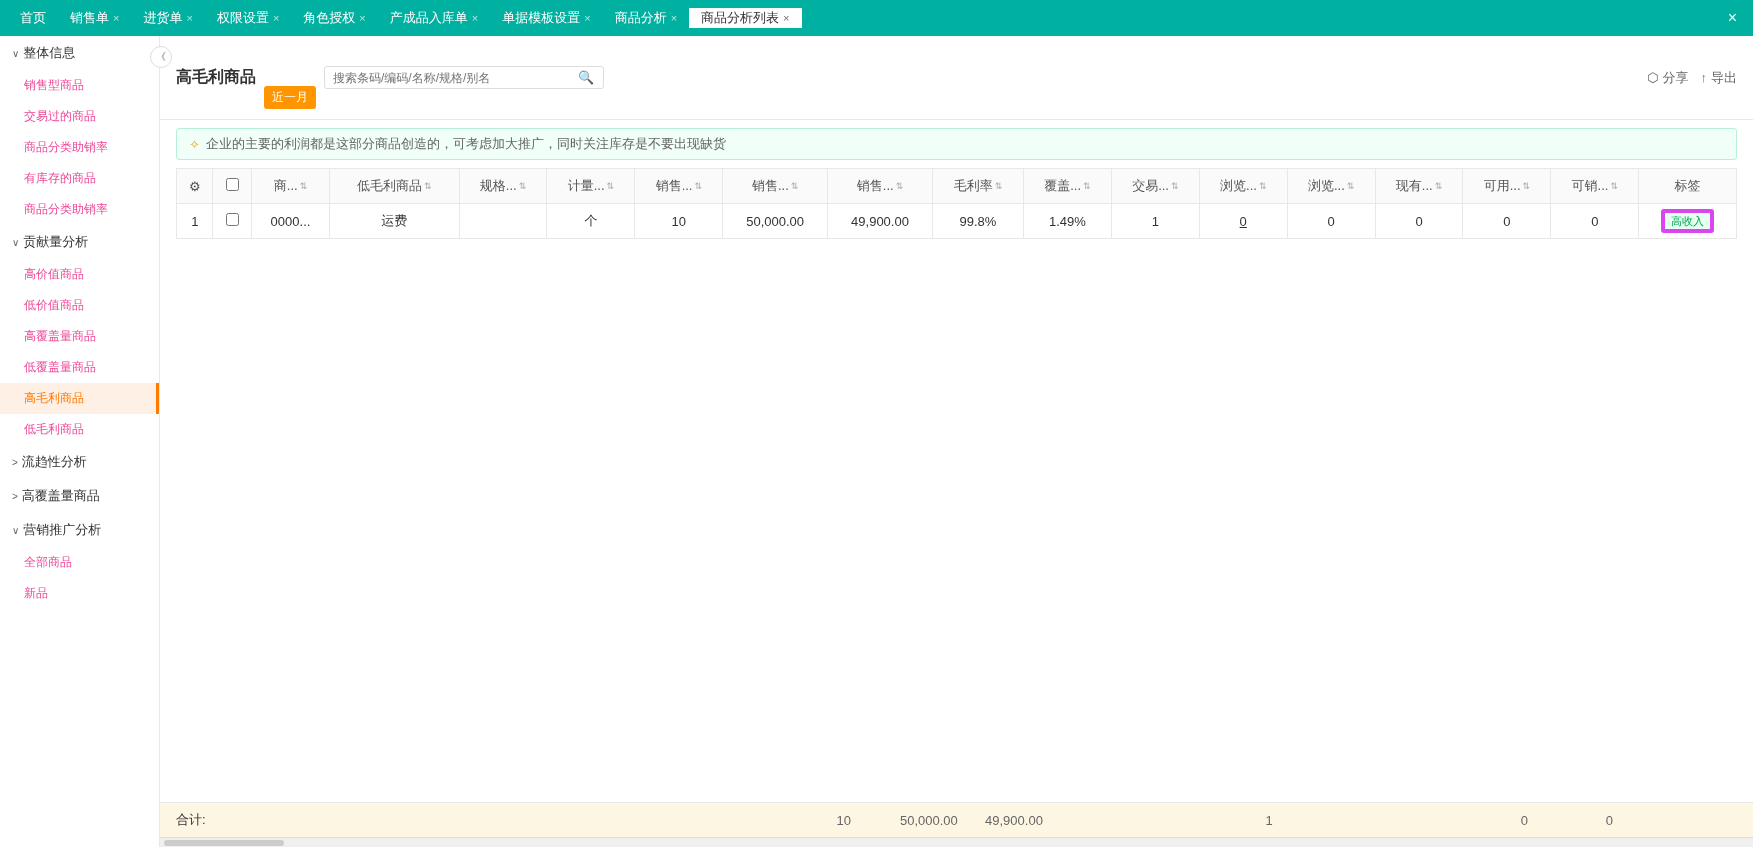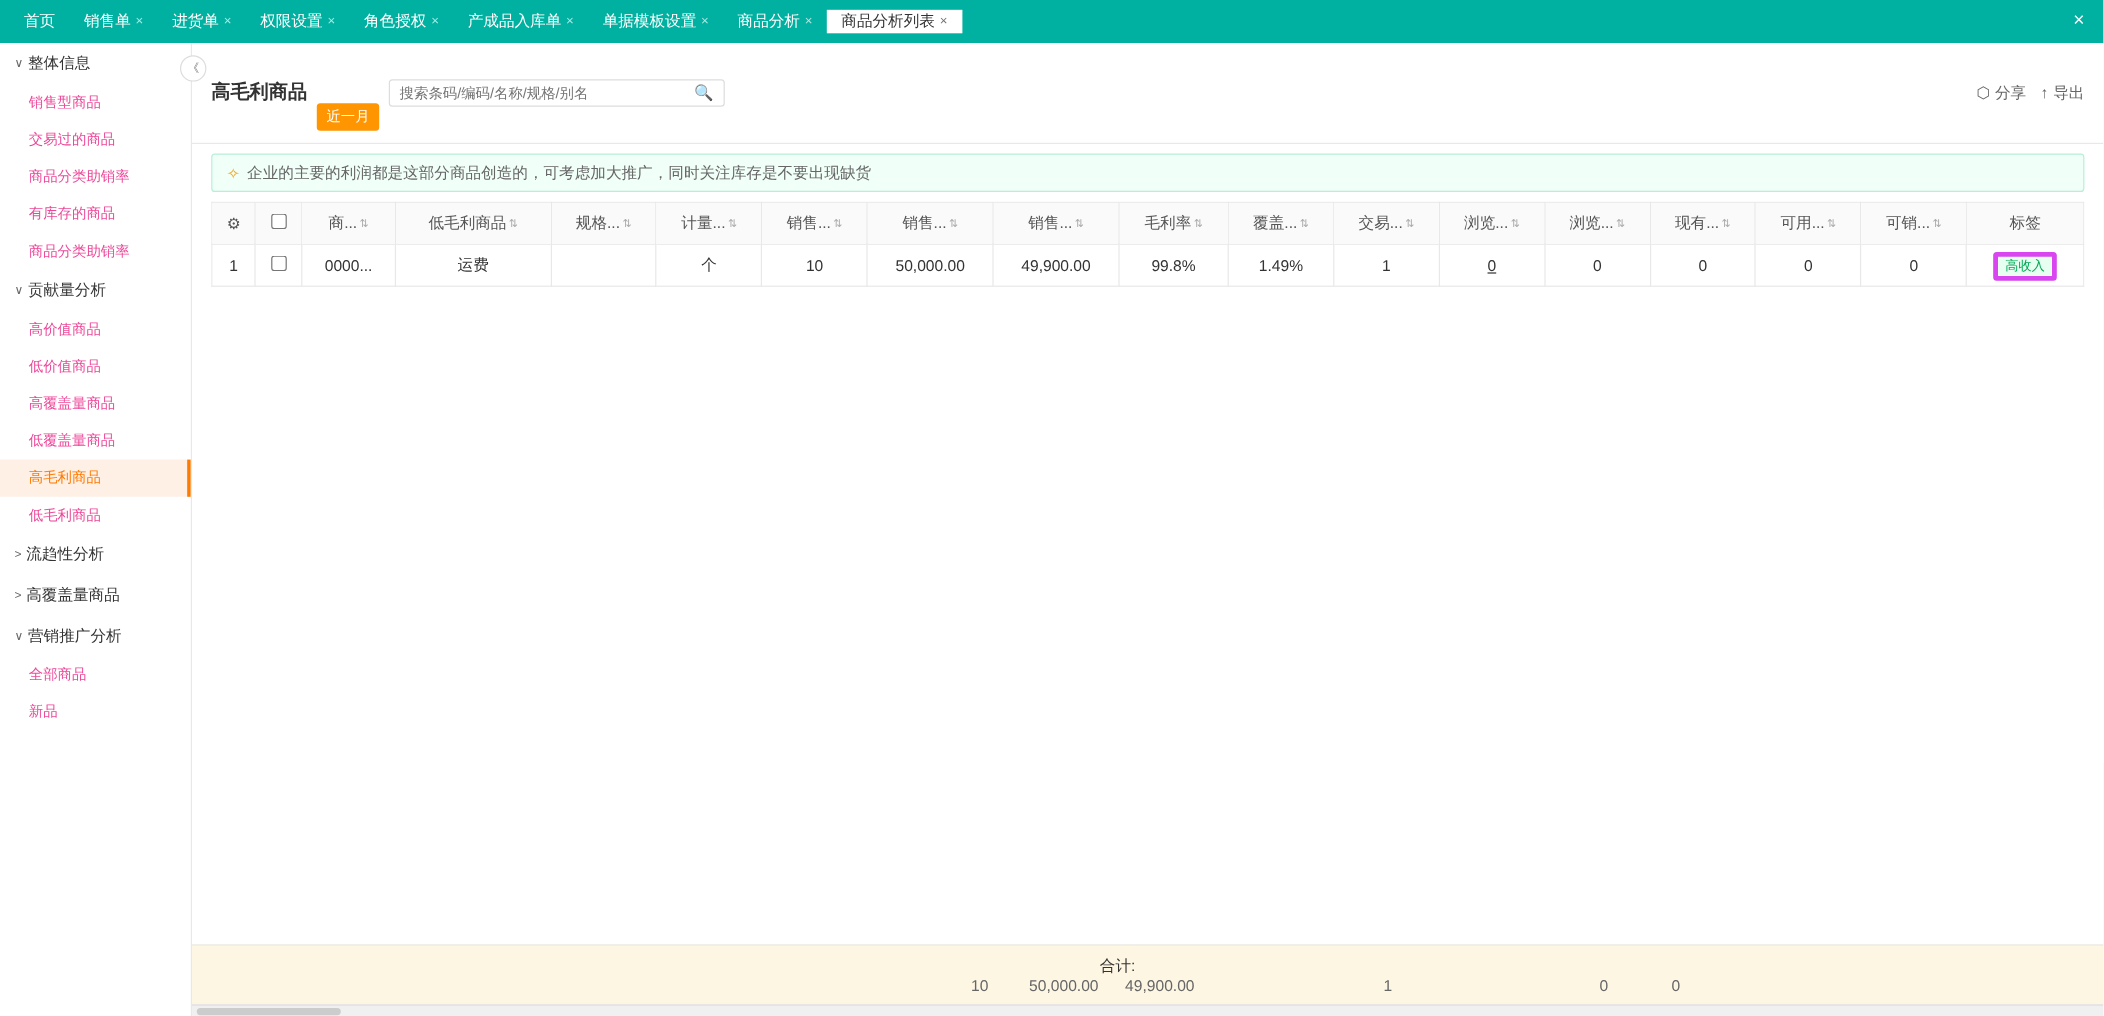--- a/index.html
+++ b/index.html
@@ -236,21 +236,20 @@
     
     .footer-total {
       background: #fdf6e3;
       border-top: 1px solid #e8e8e8;
       display: flex;
       align-items: center;
       padding: 8px 16px;
       font-size: 12px;
       color: #666;
       flex-shrink: 0;
-      flex-direction: column;
     }
     .footer-total .total-label {
       width: 80px;
       color: #333;
       font-weight: 500;
     }
     .footer-total .total-cells {
       flex: 1;
       display: flex;
     }

